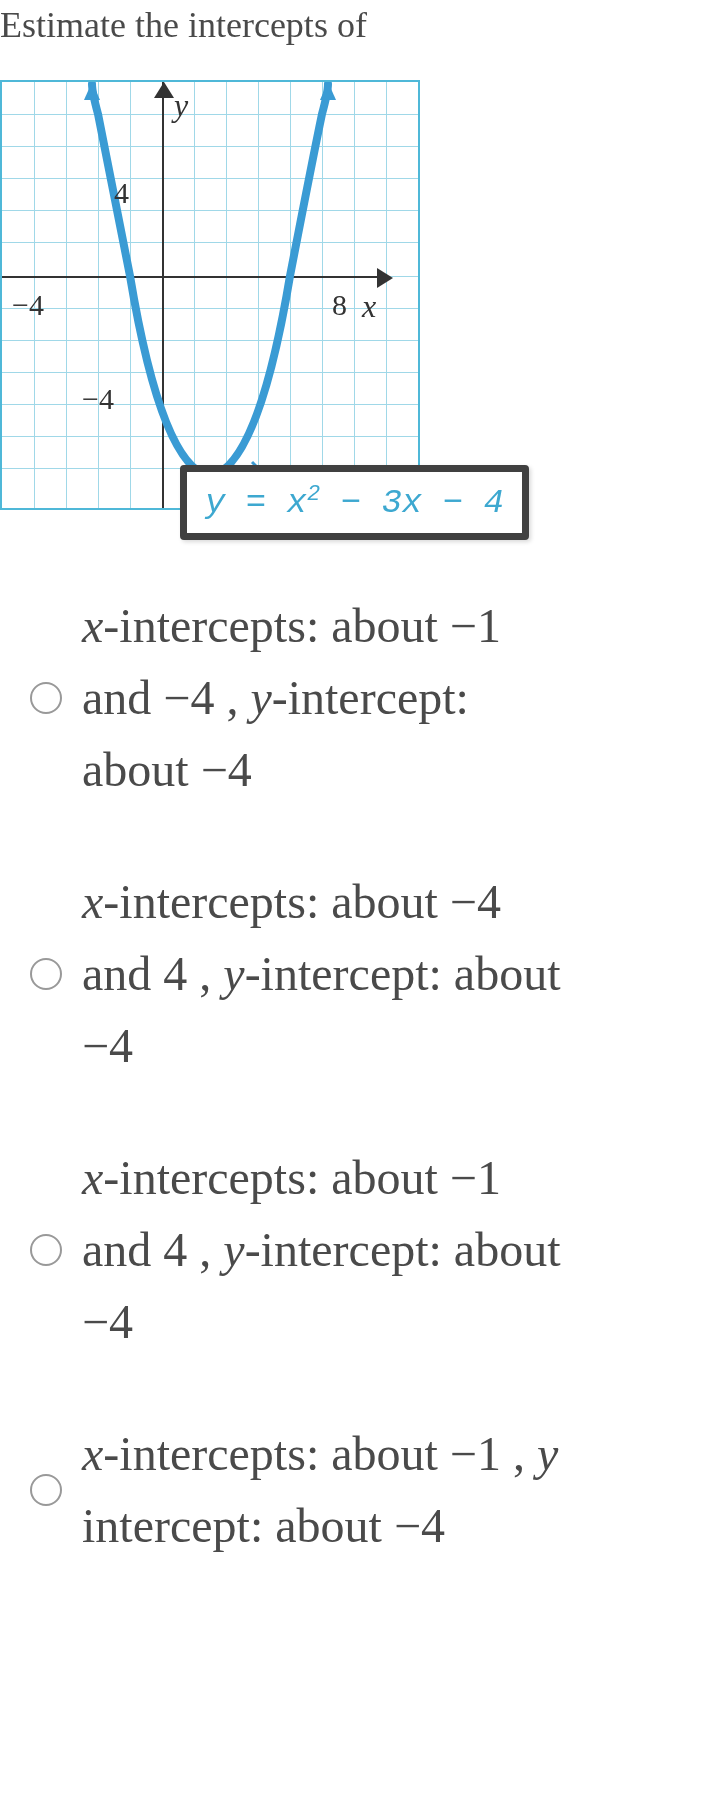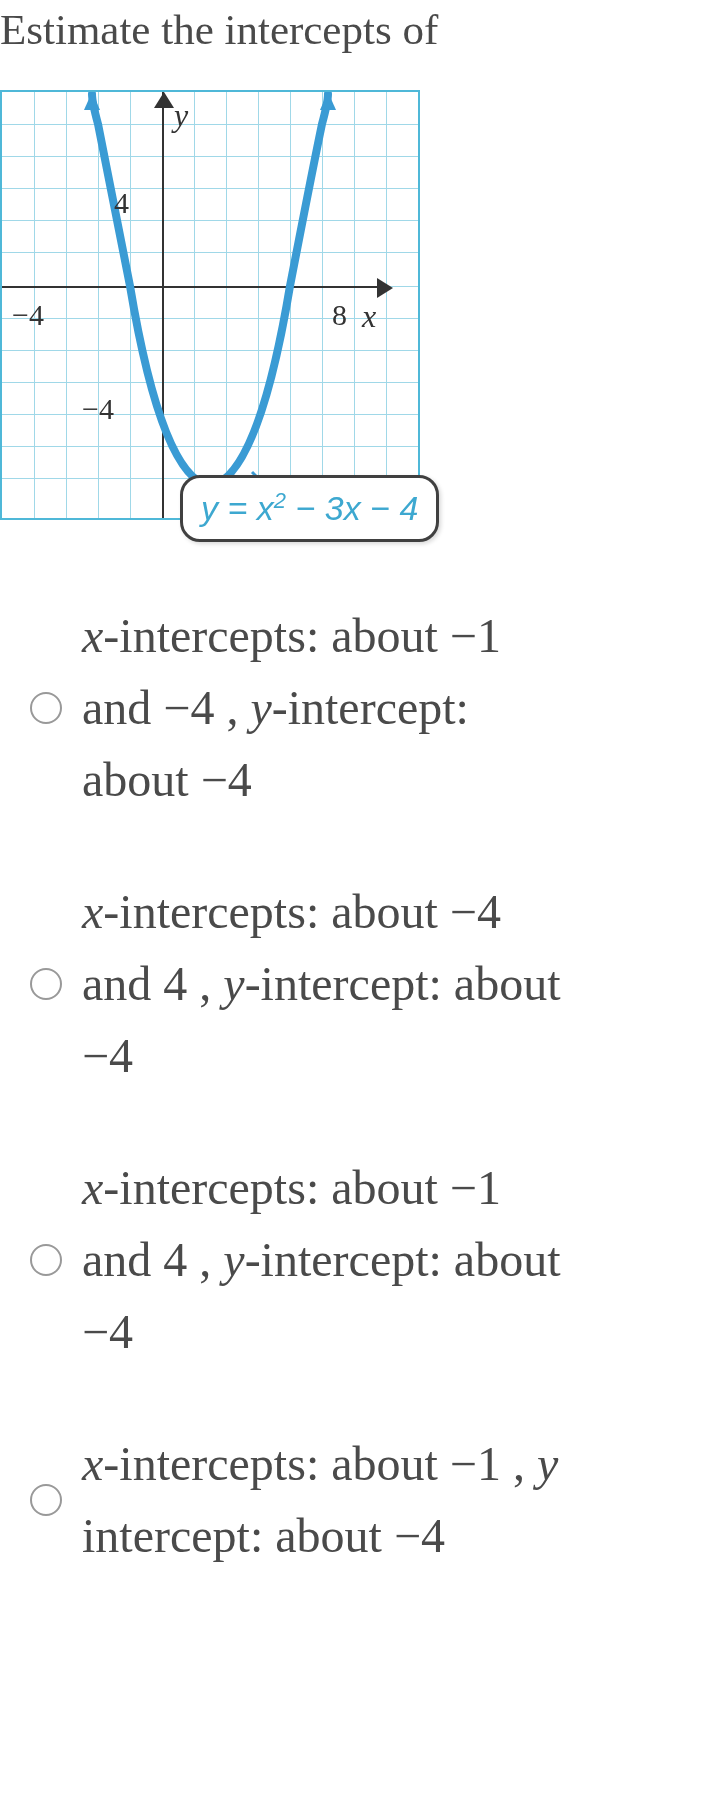--- a/index.html
+++ b/index.html
@@ -5,21 +5,21 @@
     * { margin: 0; padding: 0; box-sizing: border-box; }
     body {
       font-family: Georgia, 'Times New Roman', serif;
       font-size: 32px;
       color: #333;
       background: #fff;
       padding: 0;
       width: 714px;
     }
     .question-text {
-      font-size: 43px;
+      font-size: 36px;
       line-height: 1.4;
       margin-bottom: 30px;
       color: #4a4a4a;
     }
     .graph-container {
       position: relative;
       width: 420px;
       height: 430px;
       margin-bottom: 80px;
     }
@@ -75,26 +75,26 @@
     }
     .parabola {
       position: absolute;
       top: 0; left: 0;
     }
     .equation-box {
       position: absolute;
       left: 180px;
       top: 385px;
       background: #fff;
-      border: 3px solid #404040;
-      border-radius: 20px;
+      border: 7px solid #404040;
+      border-radius: 4px;
       padding: 10px 18px;
       font-size: 34px;
       font-style: italic;
-      font-family: Liberation Sans, sans-serif;
+      font-family: Liberation Mono, monospace;
       color: #3da8d0;
       white-space: nowrap;
       box-shadow: 2px 2px 4px rgba(0,0,0,0.15);
     }
     .equation-box .sup {
       font-size: 22px;
       vertical-align: super;
     }
     .options {
       margin-top: 40px;

